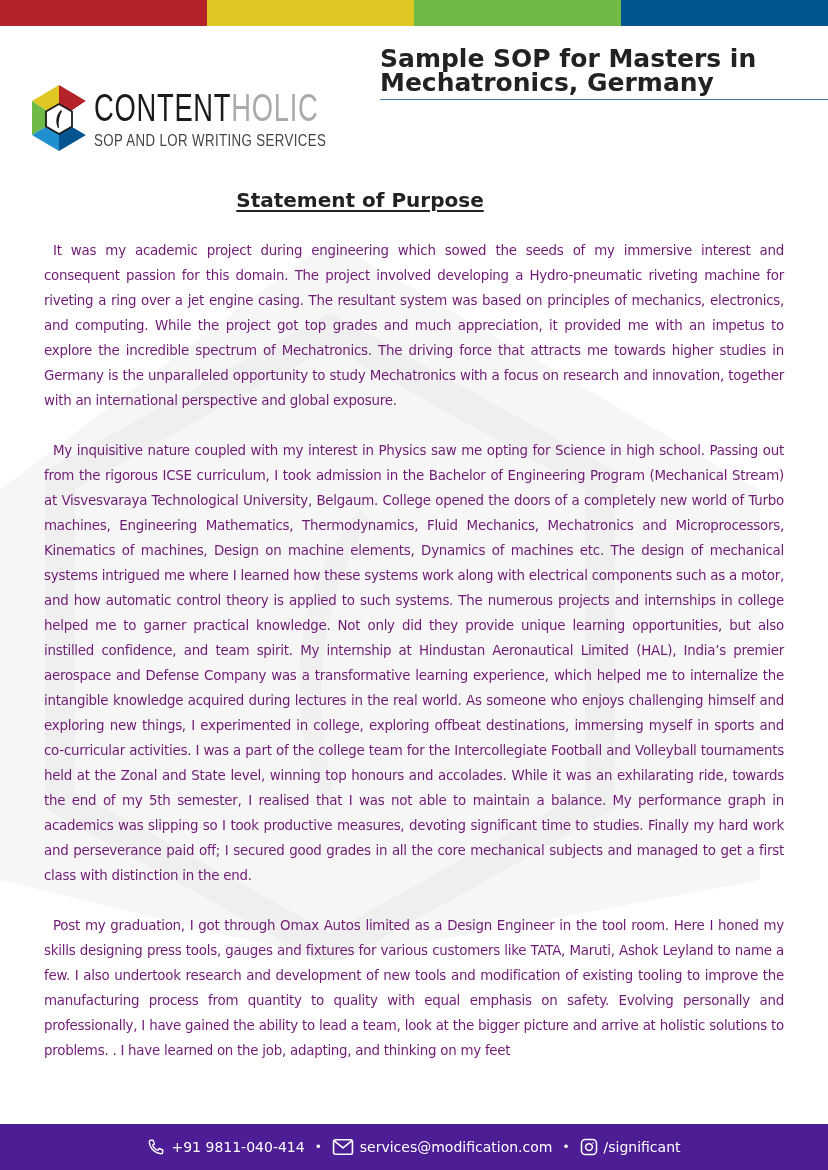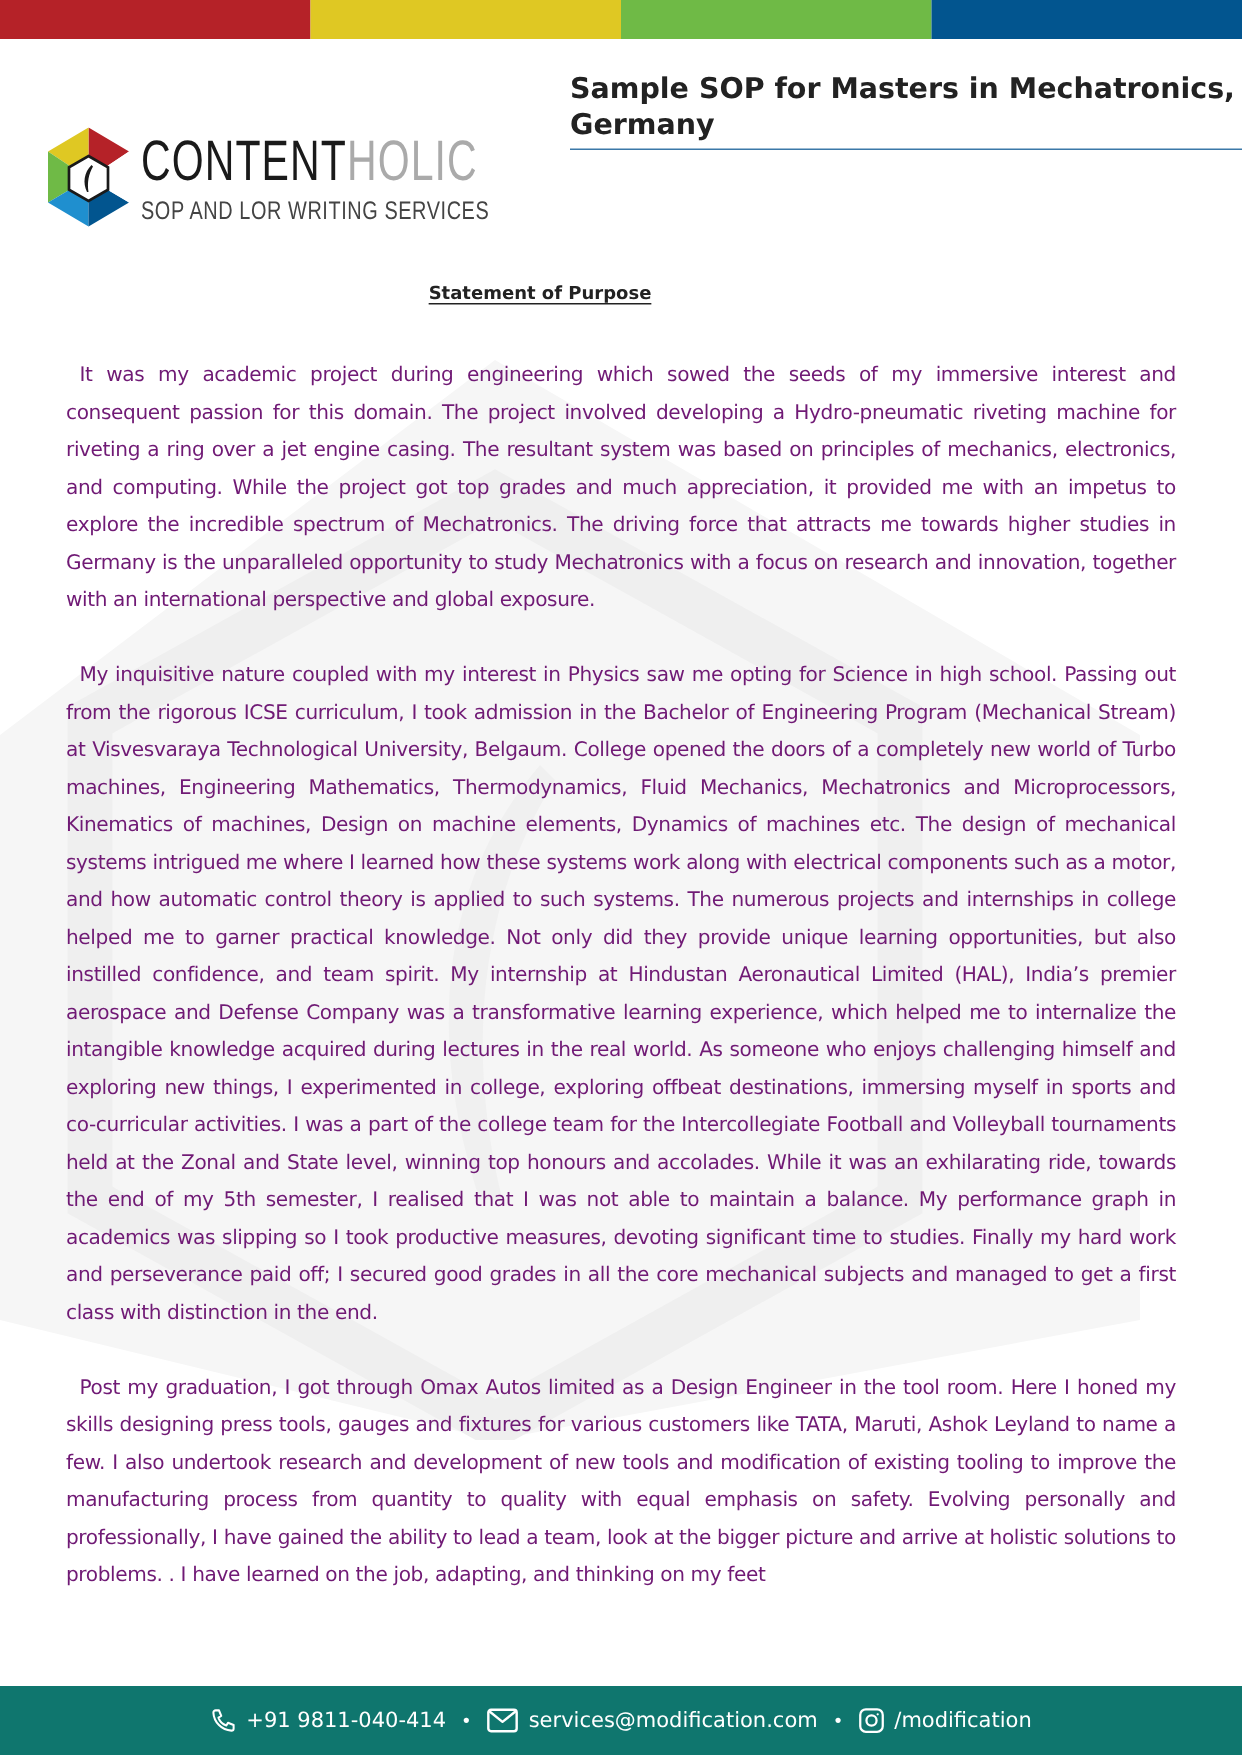--- a/index.html
+++ b/index.html
@@ -7,31 +7,31 @@
 
   .topbar { position: absolute; top: 0; left: 0; width: 828px; height: 26px; display: flex; }
   .topbar .seg { flex: 1; height: 26px; }
 
   .logo { position: absolute; left: 28px; top: 52px; width: 280px; height: 70px; margin-top: 33px; }
   .logo-mark { position: absolute; left: 0; top: 0; width: 62px; height: 68px; }
   .logo-word { position: absolute; left: 66px; top: 2px; font-family: "Liberation Sans", sans-serif; font-weight: 300; font-size: 38px; letter-spacing: 1px; color: #1a1a1a; line-height: 42px; transform: scaleX(0.72); transform-origin: left top; white-space: nowrap; }
   .logo-word .light { color: #aaaaaa; }
   .logo-tag { position: absolute; left: 66px; top: 46px; font-family: "Liberation Sans", sans-serif; font-size: 17px; color: #444; letter-spacing: 0.5px; transform: scaleX(0.78); transform-origin: left top; white-space: nowrap; line-height: 20px; }
 
-  .doc-title { position: absolute; left: 380px; top: 47px; width: 448px; font-family: "DejaVu Sans", sans-serif; font-weight: bold; font-size: 19px; line-height: 24px; color: #222; }
+  .doc-title { position: absolute; left: 380px; top: 47px; width: 448px; font-family: "DejaVu Sans", sans-serif; font-weight: bold; font-size: 25px; line-height: 24px; color: #222; }
   .doc-title-rule { position: absolute; left: 380px; top: 99px; width: 448px; height: 1px; background: #3b78a8; }
 
   .watermark { position: absolute; left: 0; top: 180px; width: 828px; height: 780px; pointer-events: none; }
 
-  .sop-heading { position: absolute; left: 0; top: 188px; width: 720px; text-align: center; font-family: "DejaVu Sans", sans-serif; font-weight: bold; font-size: 12px; color: #222; text-decoration: underline; text-underline-offset: 3px; }
+  .sop-heading { position: absolute; left: 0; top: 188px; width: 720px; text-align: center; font-family: "DejaVu Sans", sans-serif; font-weight: bold; font-size: 20px; color: #222; text-decoration: underline; text-underline-offset: 3px; }
 
   .content { position: absolute; left: 44px; top: 238px; width: 740px; }
   .para { font-family: "DejaVu Sans", sans-serif; font-size: 13.4px; line-height: 25px; text-align: justify; color: #701a75; margin: 0 0 25px 0; text-indent: 9px; letter-spacing: -0.25px; }
 
-  .footer { position: absolute; left: 0; top: 1124px; width: 828px; height: 46px; background: #0f766e; display: flex; align-items: center; justify-content: center; color: #ffffff; font-family: "DejaVu Sans", sans-serif; font-size: 14px; }
+  .footer { position: absolute; left: 0; top: 1124px; width: 828px; height: 46px; background: #4c1d95; display: flex; align-items: center; justify-content: center; color: #ffffff; font-family: "DejaVu Sans", sans-serif; font-size: 14px; }
   .footer .item { display: flex; align-items: center; gap: 6px; }
   .footer .dot { margin: 0 10px; font-size: 12px; }
   .footer svg { display: block; }
 </style>
 </head>
 <body>
 
 <div class="topbar">
   <div class="seg" style="background:#b52228"></div>
   <div class="seg" style="background:#dfc823"></div>
@@ -89,15 +89,15 @@
     </svg>
     <span>services@modification.com</span>
   </span>
   <span class="dot">•</span>
   <span class="item">
     <svg width="18" height="18" viewBox="0 0 24 24" fill="none" stroke="#ffffff" stroke-width="2">
       <rect x="2" y="2" width="20" height="20" rx="5"></rect>
       <circle cx="12" cy="12" r="4.5"></circle>
       <circle cx="17.5" cy="6.5" r="1" fill="#ffffff" stroke="none"></circle>
     </svg>
-    <span>/modification</span>
+    <span>/significant</span>
   </span>
 </div>
 
 </body></html>

